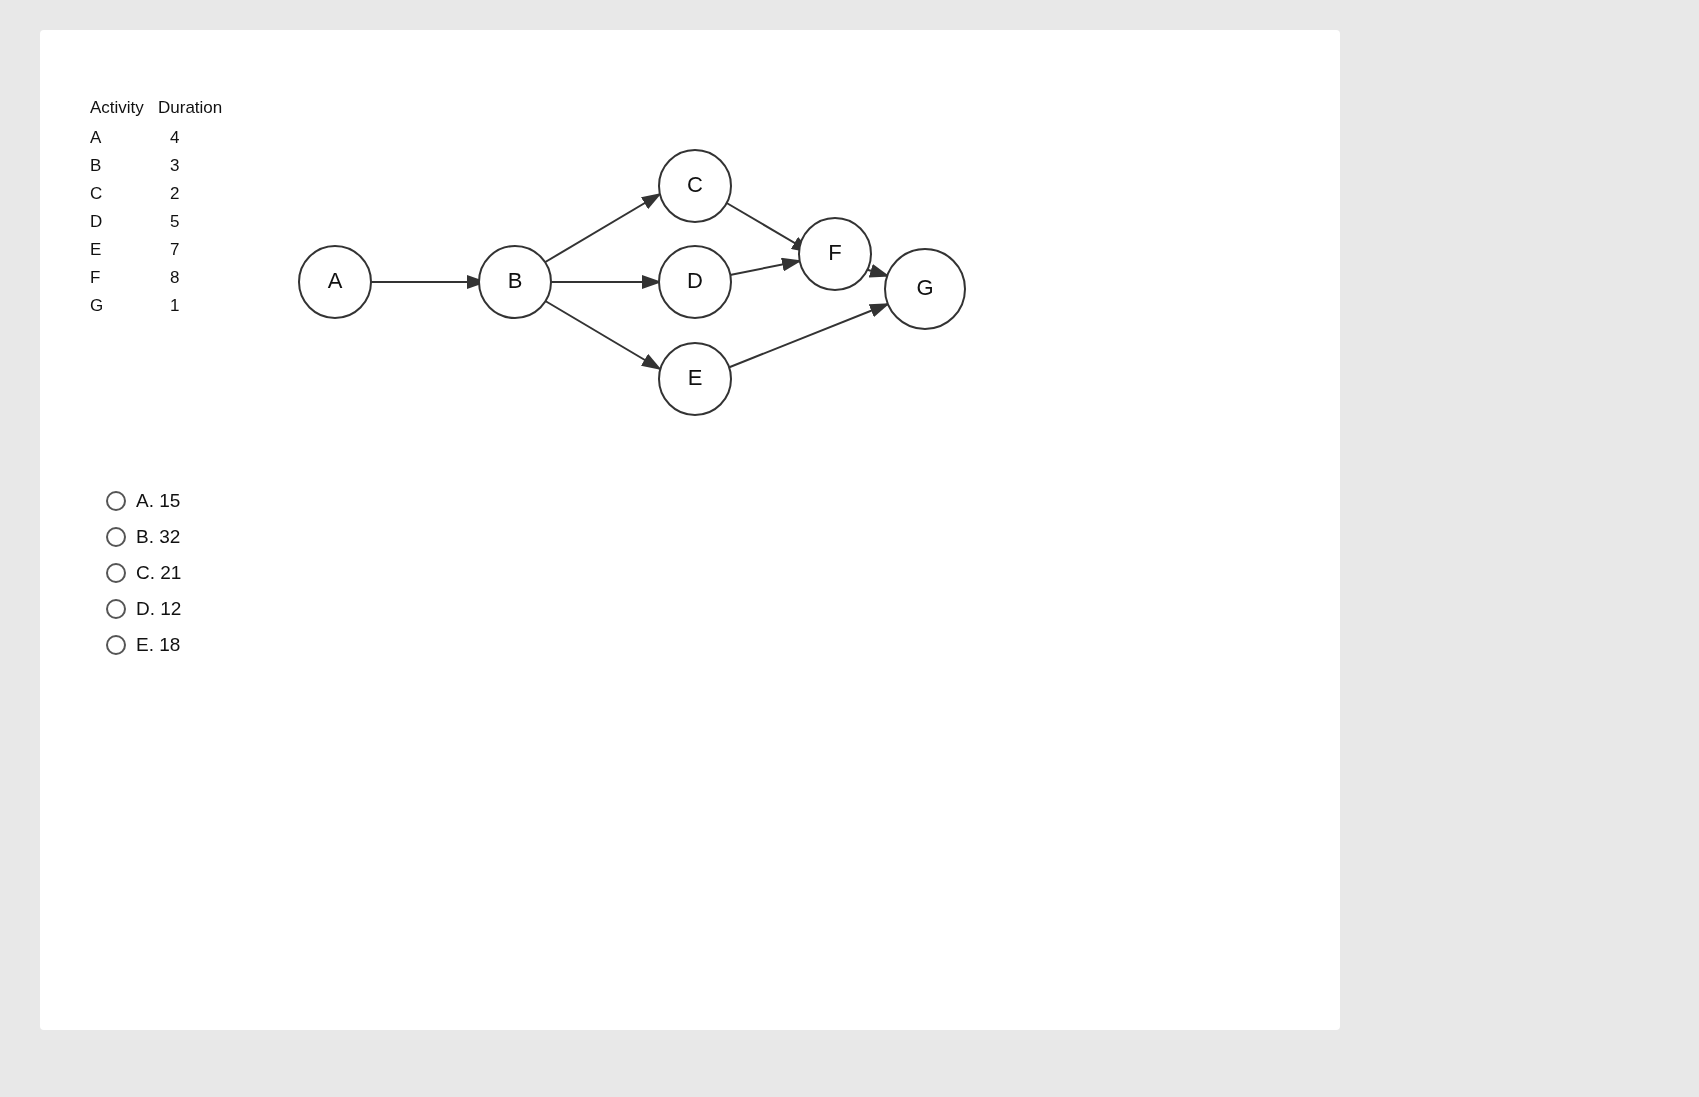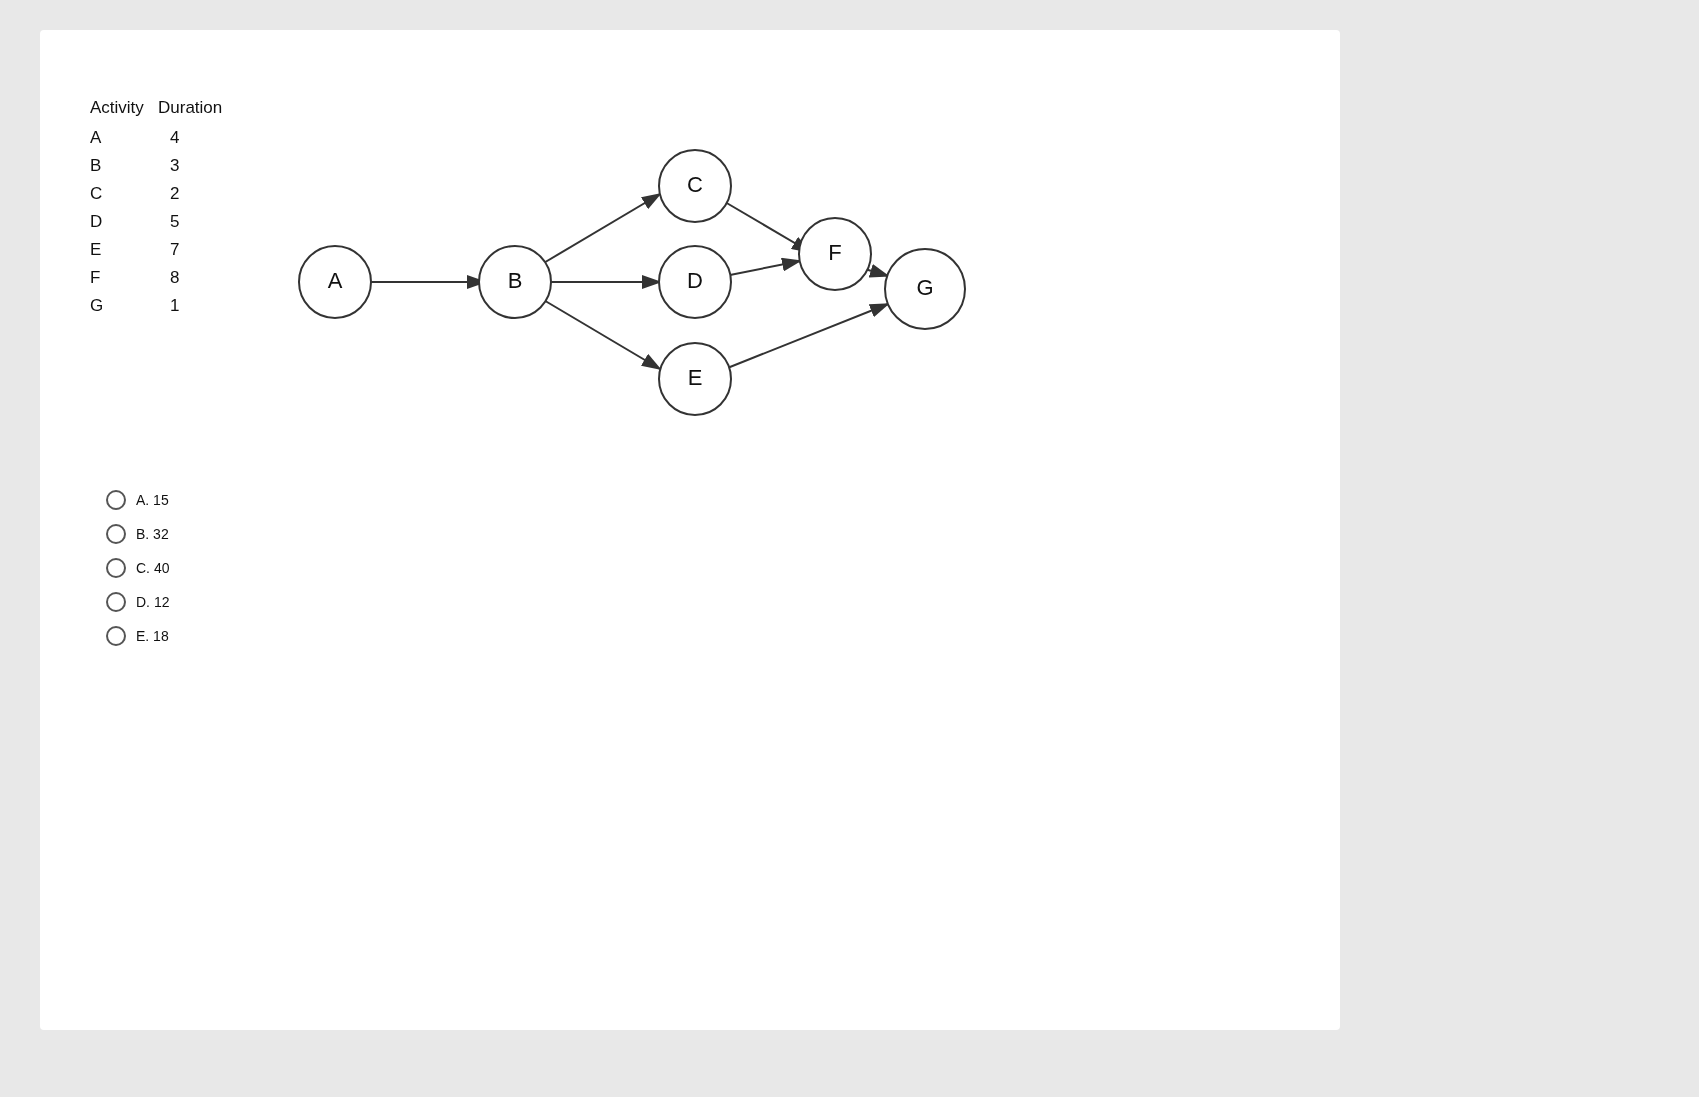--- a/index.html
+++ b/index.html
@@ -68,21 +68,21 @@
       position: absolute;
       top: 0; left: 0;
     }
     .options-area {
       margin-top: 36px;
     }
     .option-item {
       display: flex;
       align-items: center;
       gap: 10px;
-      font-size: 14px;
+      font-size: 19px;
       color: #111;
       margin-bottom: 14px;
       cursor: pointer;
       padding-left: 16px;
     }
     .option-radio {
       width: 20px;
       height: 20px;
       border-radius: 50%;
       border: 2px solid #555;
@@ -187,21 +187,21 @@
         <div class="option-item">
           <div class="option-radio"></div>
           <span>A. 15</span>
         </div>
         <div class="option-item">
           <div class="option-radio"></div>
           <span>B. 32</span>
         </div>
         <div class="option-item">
           <div class="option-radio"></div>
-          <span>C. 40</span>
+          <span>C. 21</span>
         </div>
         <div class="option-item">
           <div class="option-radio"></div>
           <span>D. 12</span>
         </div>
         <div class="option-item">
           <div class="option-radio"></div>
           <span>E. 18</span>
         </div>
       </div>

